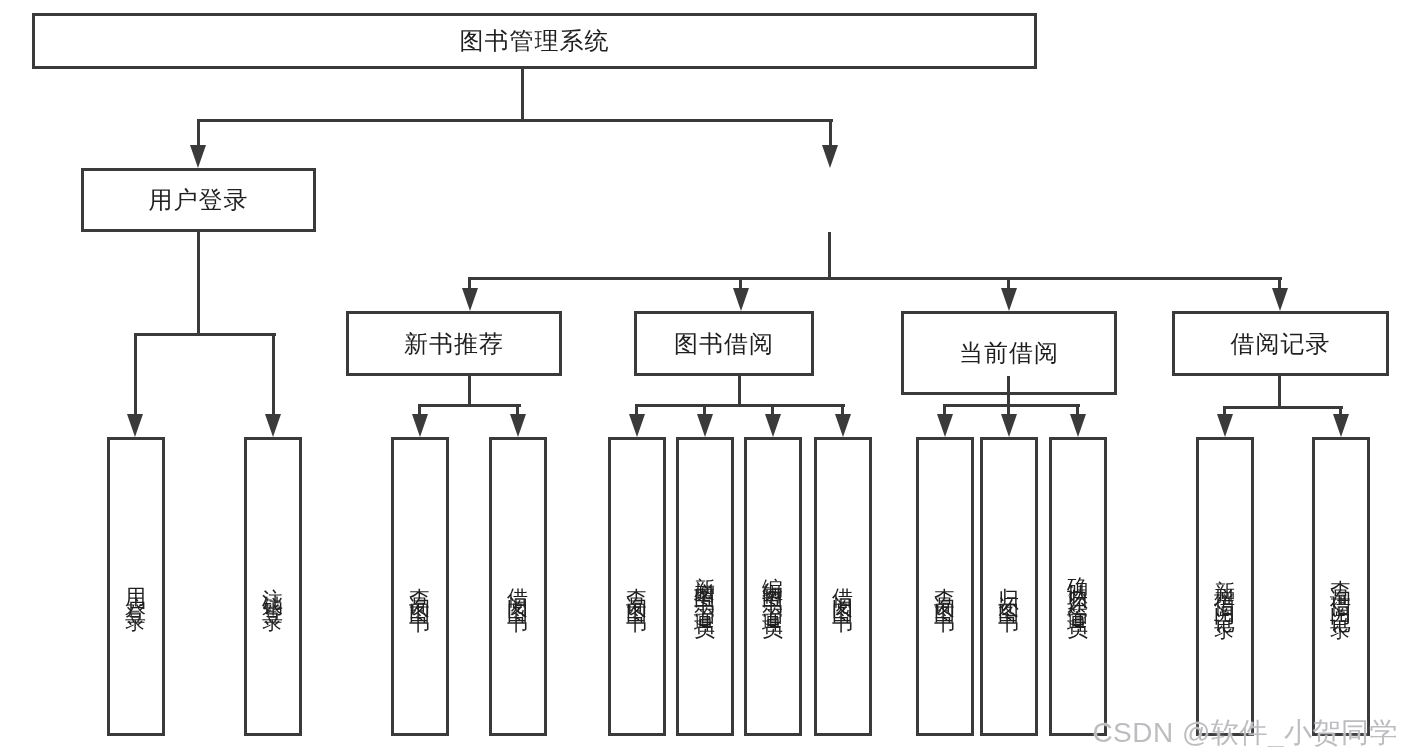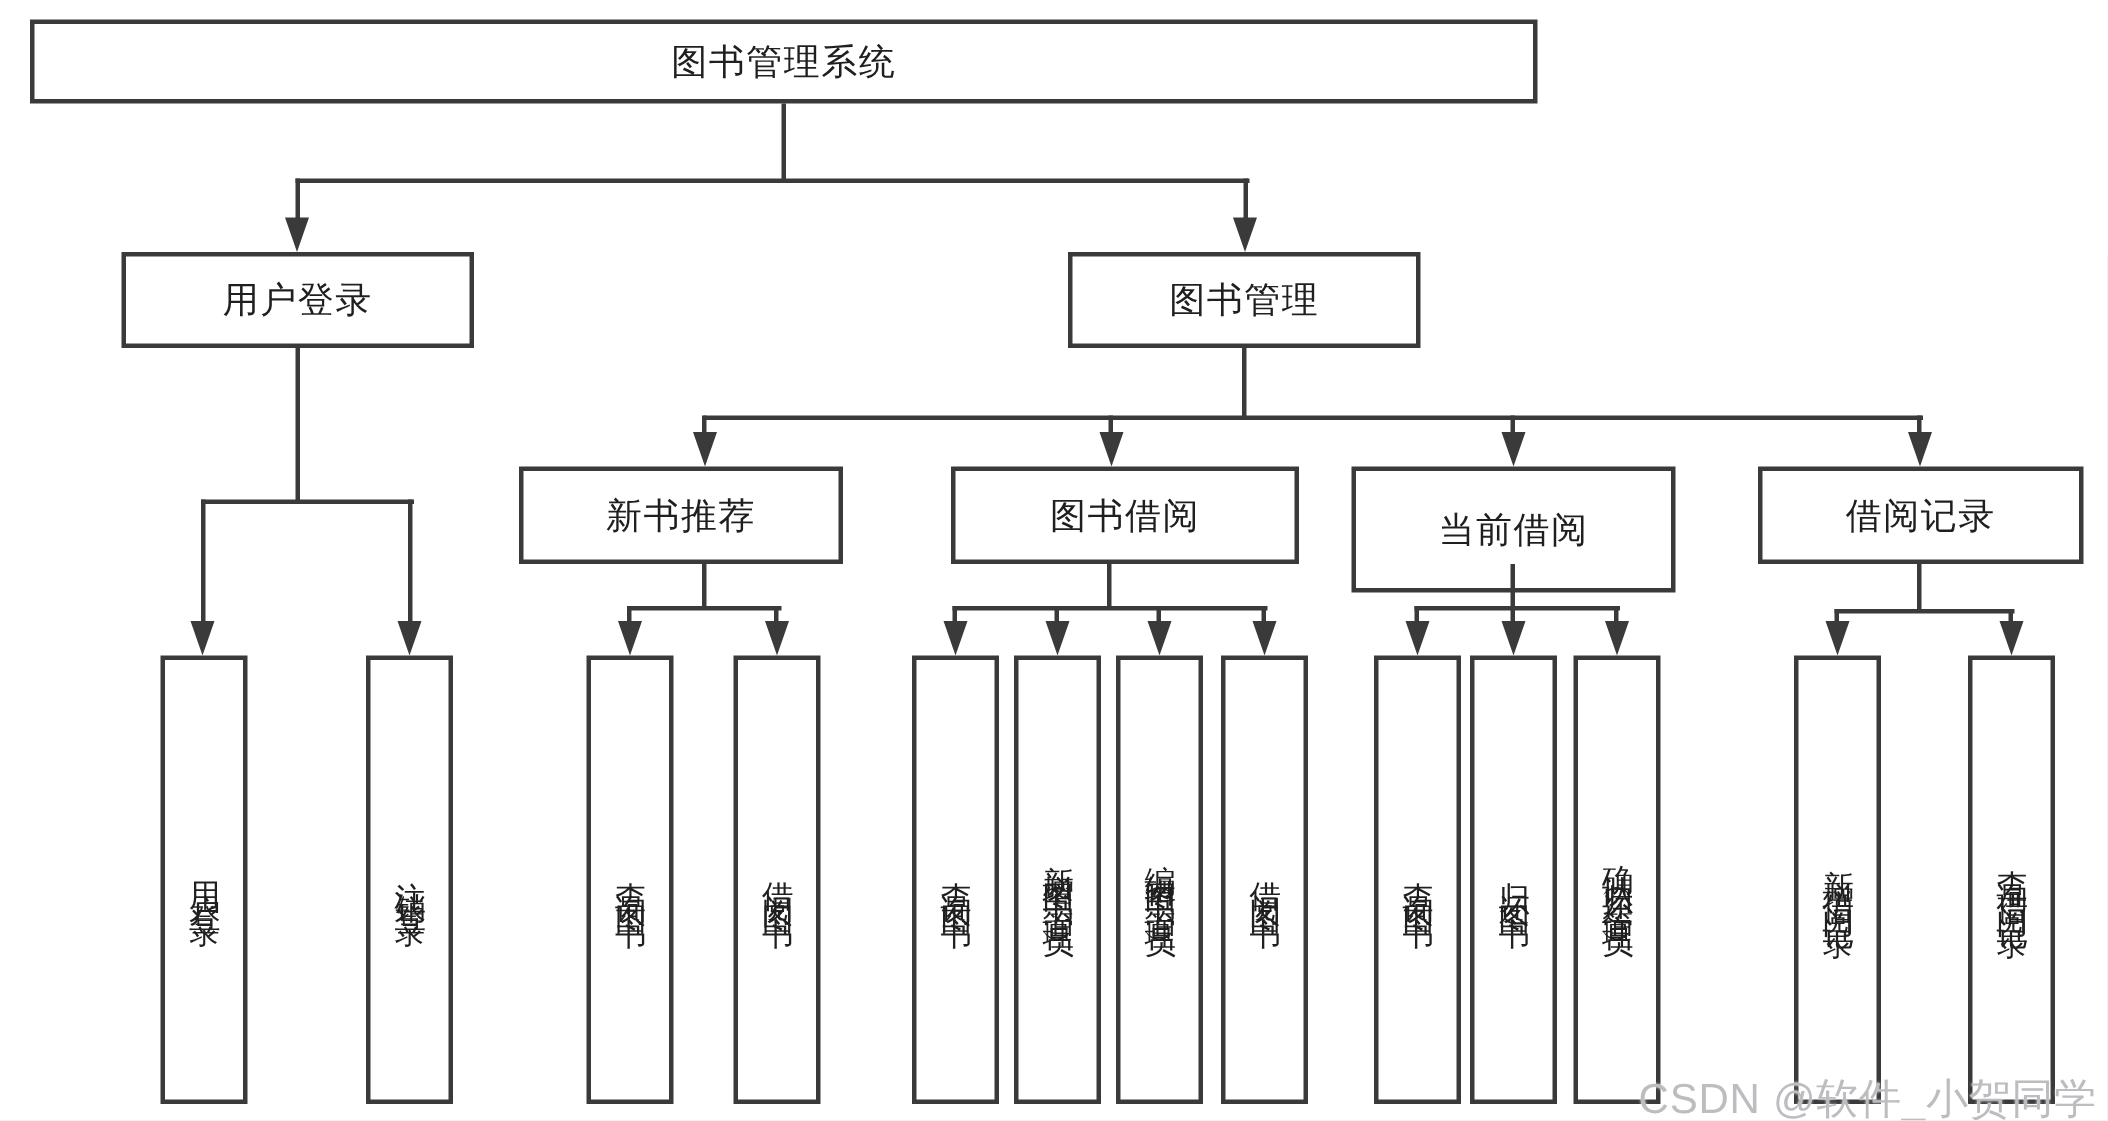--- a/index.html
+++ b/index.html
@@ -62,35 +62,32 @@
     white-space: nowrap;
     text-shadow: 0 0 2px rgba(255,255,255,0.9);
     z-index: 10;
   }
 </style>
 </head>
 <body>
 
 <div id="canvas">
 
-  <div class="hbox" style="left:20px; top:13px; width:1005px; height:56px;">
+  <div class="hbox" style="left:32px; top:13px; width:1005px; height:56px;">
     <span>图书管理系统</span>
   </div>
 
   <div class="hbox" style="left:81px; top:168px; width:235px; height:64px;">
     <span>用户登录</span>
   </div>
-  <div class="hbox" style="left:712px; top:168px; width:235px; height:64px;">
-    <span>图书管理</span>
-  </div>
 
   <div class="hbox" style="left:346px; top:311px; width:216px; height:65px;">
     <span>新书推荐</span>
   </div>
-  <div class="hbox" style="left:634px; top:311px; width:232px; height:65px;">
+  <div class="hbox" style="left:634px; top:311px; width:180px; height:65px;">
     <span>图书借阅</span>
   </div>
   <div class="hbox" style="left:901px; top:311px; width:216px; height:84px;">
     <span>当前借阅</span>
   </div>
   <div class="hbox" style="left:1172px; top:311px; width:217px; height:65px;">
     <span>借阅记录</span>
   </div>
 
   <div class="vbox" style="left:107px; top:437px; width:58px; height:299px;">

